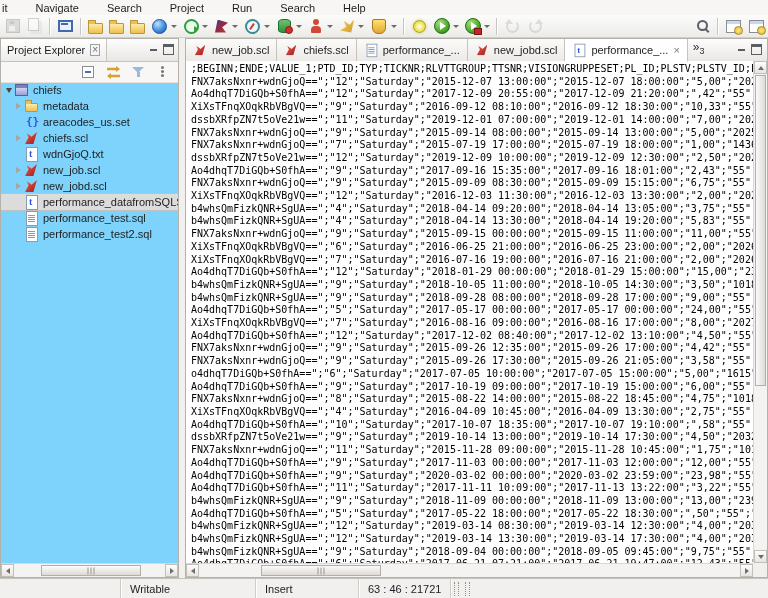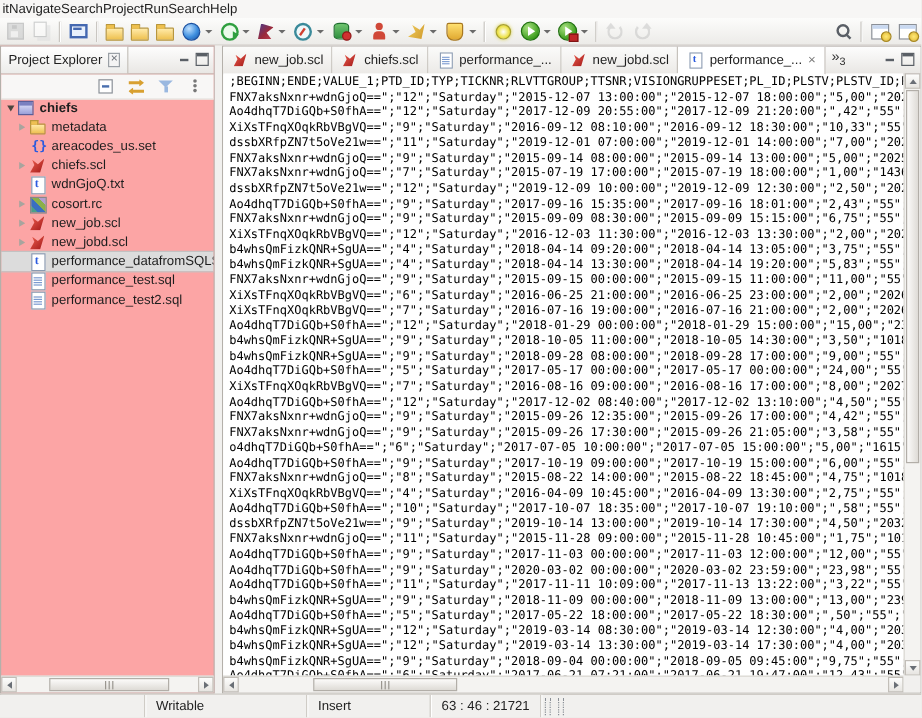--- a/index.html
+++ b/index.html
@@ -2,21 +2,21 @@
 <html><head>
 <meta charset="utf-8">
 <style>
   html,body{margin:0;padding:0;background:#e8e6e3;}
   #root{position:relative;width:768px;height:598px;overflow:hidden;background:#f1f0ee;
         font-family:"Liberation Sans",sans-serif;color:#1e1e1e;-webkit-font-smoothing:antialiased;}
 
   
   #menubar{position:absolute;top:0;left:0;right:0;height:15px;background:#f7f6f5;
            display:flex;align-items:center;font-size:11px;}
-  .menu-item{padding:0 0;white-space:nowrap;}
+  .menu-item{padding:0 14px;white-space:nowrap;}
   .menu-item:first-child{padding-left:2px;}
 
   
   #toolbar{position:absolute;top:15px;left:0;right:0;height:23px;
            background:linear-gradient(#fcfcfb,#ecebe8);border-bottom:1px solid #d2cfca;
            display:flex;align-items:center;padding-left:2px;box-sizing:border-box;}
   #toolbar-right{position:absolute;right:0;top:0;height:100%;display:flex;align-items:center;}
   .tb-btn{display:flex;align-items:center;padding:1px 2px;margin:0 1px;}
   .tb-btn.disabled{opacity:.45;filter:grayscale(.6);}
   .tb-sep{width:1px;height:17px;background:#c9c6c1;border-right:1px solid #ffffff;margin:0 3px;}
@@ -79,21 +79,21 @@
           border-right:6px solid transparent;border-top:6px solid #9ab8e0;}
   .ic-filter::after{content:"";position:absolute;left:5.5px;top:7px;width:3px;height:5px;background:#9ab8e0;}
   .ic-dots{width:3px;height:3px;border-radius:50%;background:#777;box-shadow:0 4px 0 #777,0 8px 0 #777;margin:2px 5px 11px 5px;}
 
   .win-min,.win-max{position:relative;width:9px;height:9px;margin-left:5px;}
   .win-min::after{content:"";position:absolute;left:1px;top:5px;width:7px;height:2px;background:#5a5f66;}
   .win-max{border:1px solid #5a5f66;}
   .win-max::after{content:"";position:absolute;left:0;top:0;right:0;height:2px;background:#5a5f66;}
 
   
-  #explorer{position:absolute;top:38px;left:0;width:179px;bottom:20px;background:#fca5a5;
+  #explorer{position:absolute;top:38px;left:0;width:179px;bottom:20px;background:#7dd3fc;
             border:1px solid #b4b0aa;box-sizing:border-box;}
   #explorer-tabrow{height:22px;background:linear-gradient(#fdfdfd,#e9e7e4);border-bottom:1px solid #c6c2bc;
             display:flex;align-items:center;position:relative;}
   .view-tab{display:flex;align-items:center;height:100%;padding:0 6px;font-size:11px;
             background:linear-gradient(#ffffff,#ececea);border-right:1px solid #c6c2bc;box-sizing:border-box;}
   .view-tab-close{margin-left:5px;color:#6a6f76;font-size:10px;line-height:10px;border:1px solid #9aa0a6;
             padding:0 1px;background:#f4f4f4;}
   #explorer-corner{position:absolute;right:4px;top:5px;display:flex;}
   #view-toolbar{height:20px;display:flex;justify-content:flex-end;align-items:center;gap:5px;
             padding-right:6px;background:#f8f7f6;border-bottom:1px solid #e4e1dc;}
@@ -306,21 +306,21 @@
           <span class="ic ic-link"></span>
         </div>
         <div class="tb-btn">
           <span class="ic ic-filter"></span>
         </div>
         <div class="tb-btn">
           <span class="ic ic-dots"></span>
         </div>
       </div>
     <div id="tree">
-        <div class="tree-row" style="padding-left: 2px; font-weight: bold;">
+        <div class="tree-row" style="padding-left: 2px;">
           <span class="twistie expanded"></span>
           <span class="ti ti-project"></span>
           <span class="tree-label">chiefs</span>
         </div>
         <div class="tree-row" style="padding-left: 12px;">
           <span class="twistie collapsed"></span>
           <span class="ti ti-folder"></span>
           <span class="tree-label">metadata</span>
         </div>
         <div class="tree-row" style="padding-left: 12px;">
@@ -330,25 +330,20 @@
         </div>
         <div class="tree-row" style="padding-left: 12px;">
           <span class="twistie collapsed"></span>
           <span class="ti ti-scl"></span>
           <span class="tree-label">chiefs.scl</span>
         </div>
         <div class="tree-row" style="padding-left: 12px;">
           <span class="twistie"></span>
           <span class="ti ti-txt"></span>
           <span class="tree-label">wdnGjoQ.txt</span>
-        </div>
-        <div class="tree-row" style="padding-left: 12px;">
-          <span class="twistie collapsed"></span>
-          <span class="ti ti-rc"></span>
-          <span class="tree-label">cosort.rc</span>
         </div>
         <div class="tree-row" style="padding-left: 12px;">
           <span class="twistie collapsed"></span>
           <span class="ti ti-scl"></span>
           <span class="tree-label">new_job.scl</span>
         </div>
         <div class="tree-row" style="padding-left: 12px;">
           <span class="twistie collapsed"></span>
           <span class="ti ti-scl"></span>
           <span class="tree-label">new_jobd.scl</span>

